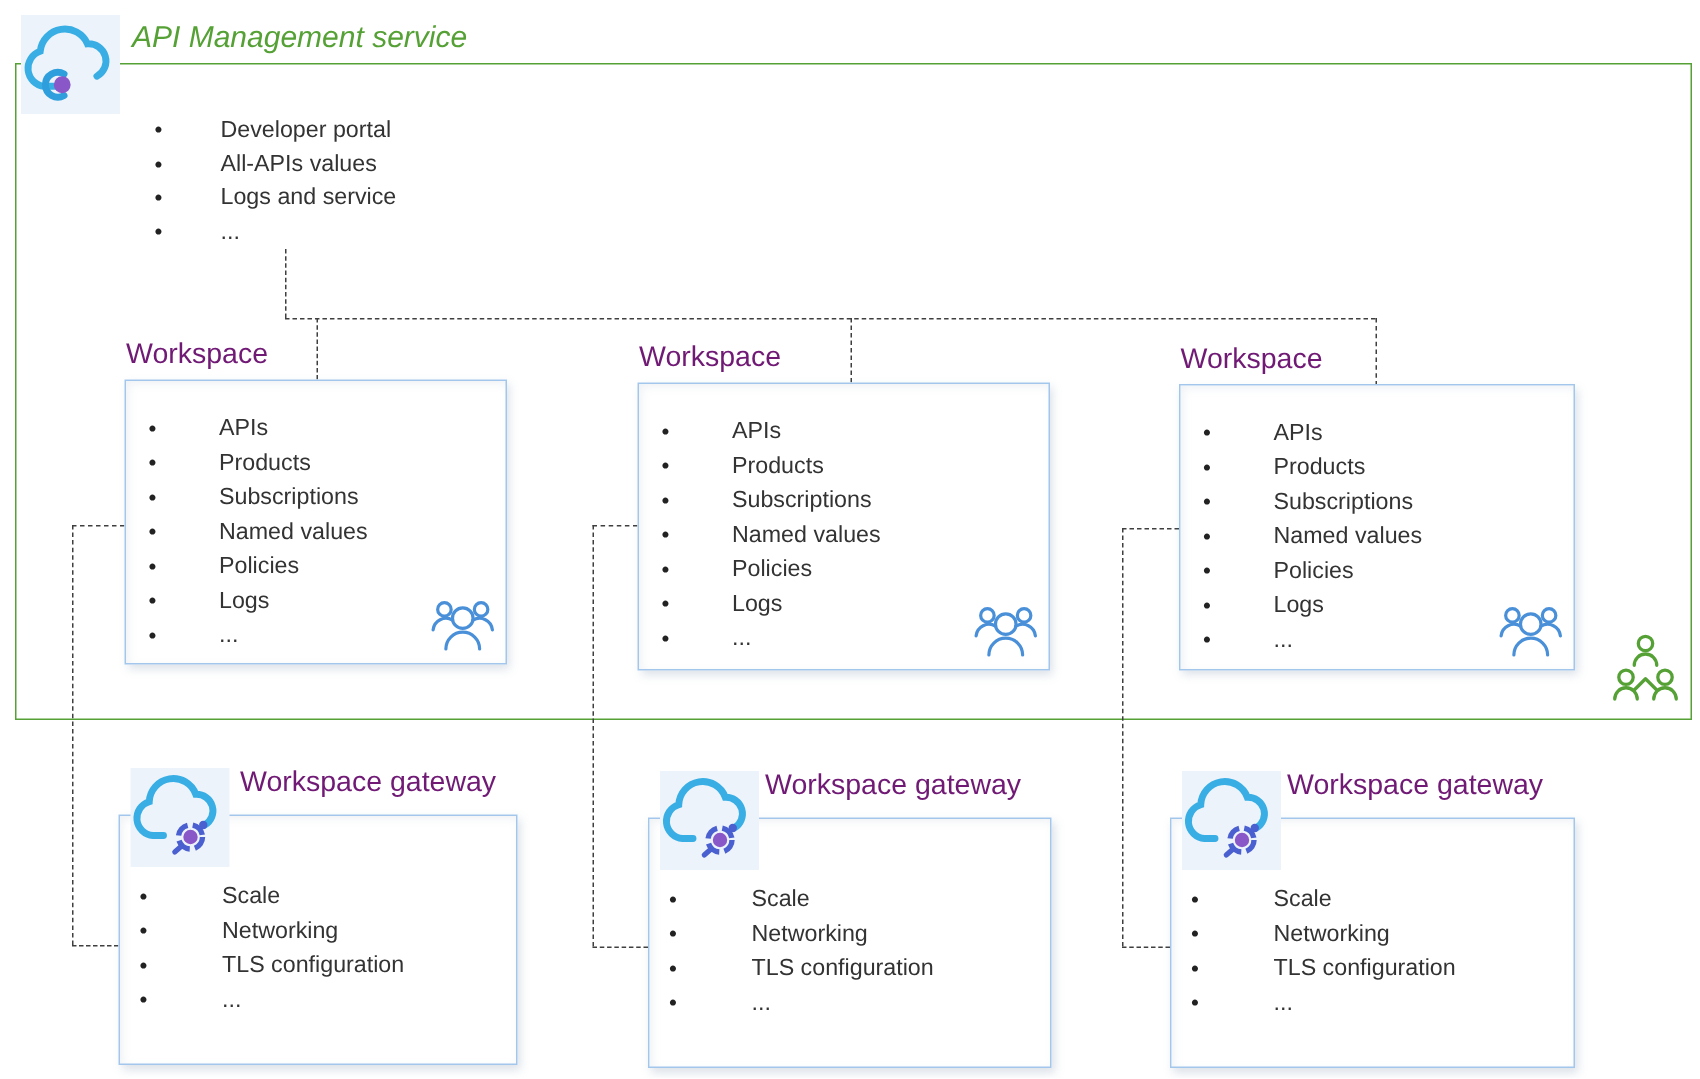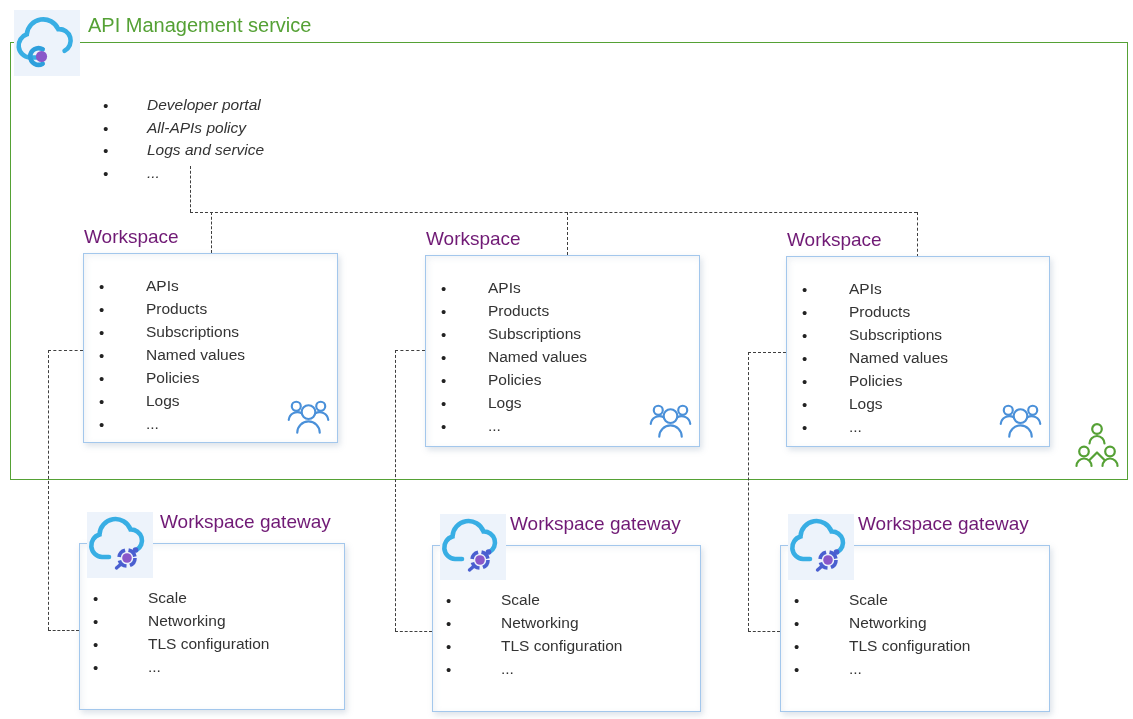--- a/index.html
+++ b/index.html
@@ -1,21 +1,21 @@
 <!DOCTYPE html>
 <html><head>
 <meta charset="utf-8">
 <style>
   html,body{margin:0;padding:0;background:#ffffff;}
   .canvas{position:relative;width:1133px;height:719px;background:#ffffff;
           font-family:"Liberation Sans",sans-serif;overflow:hidden;}
   .abs{position:absolute;}
 
   .green-box{border:1.5px solid #55a135;}
-  .title-green{color:#55a135;font-size:20px;white-space:nowrap;}
+  .title-green{color:#55a135;font-size:20px;white-space:nowrap;font-style:italic;}
   .title-blue{color:#701a75;font-size:19px;white-space:nowrap;}
 
   .box{background:#ffffff;border:1.5px solid #a3c7ec;
        box-shadow:2px 3px 6px rgba(130,150,175,.28), inset 2px 2px 6px rgba(150,165,190,.15);}
 
   ul{list-style:none;margin:0;padding:0;}
   li{position:relative;display:flex;align-items:center;font-size:15.5px;color:#333;white-space:nowrap;}
   li::before{content:"\2022";position:absolute;left:0;top:50%;transform:translateY(-50%);
              font-size:15px;color:#222;}
   .svc-list li{height:22.5px;padding-left:44px;}
@@ -37,23 +37,23 @@
   <div class="abs icon-sq" style="left:14px;top:10px;width:66px;height:66px;">
     <svg width="66" height="66" viewBox="0 0 66 66">
       <path d="M23 47.5 H15.5 A12 12 0 0 1 12.8 24.2 A16.5 16.5 0 0 1 44.3 19.2 A11.5 11.5 0 0 1 50.6 40.8" fill="none" stroke="#38aee4" stroke-width="4.6" stroke-linecap="round"></path>
       <path d="M28.7 39.3 A8.3 8.3 0 1 0 28.7 53.7" fill="none" stroke="#2e9fdc" stroke-width="4.6" stroke-linecap="round"></path>
       <circle cx="27.5" cy="46.5" r="5.6" fill="#8a57c9"></circle>
     </svg>
   </div>
 
   <div class="abs title-green" style="left:88px;top:14px;">API Management service</div>
 
-  <ul class="abs svc-list" style="left:103px;top:94px;width:320px;font-style:italic;">
+  <ul class="abs svc-list" style="left:103px;top:76px;width:320px;">
     <li>Developer portal</li>
-    <li>All-APIs policy</li>
+    <li>All-APIs values</li>
     <li>Logs and service</li>
     <li>...</li>
   </ul>
 
   <div class="abs dash-v" style="left:190px;top:166px;height:46px;"></div>
   <div class="abs dash-h" style="left:190px;top:212px;width:727px;"></div>
   <div class="abs dash-v" style="left:211px;top:212px;height:41px;"></div>
   <div class="abs dash-v" style="left:567px;top:212px;height:43px;"></div>
   <div class="abs dash-v" style="left:917px;top:212px;height:45px;"></div>
 

